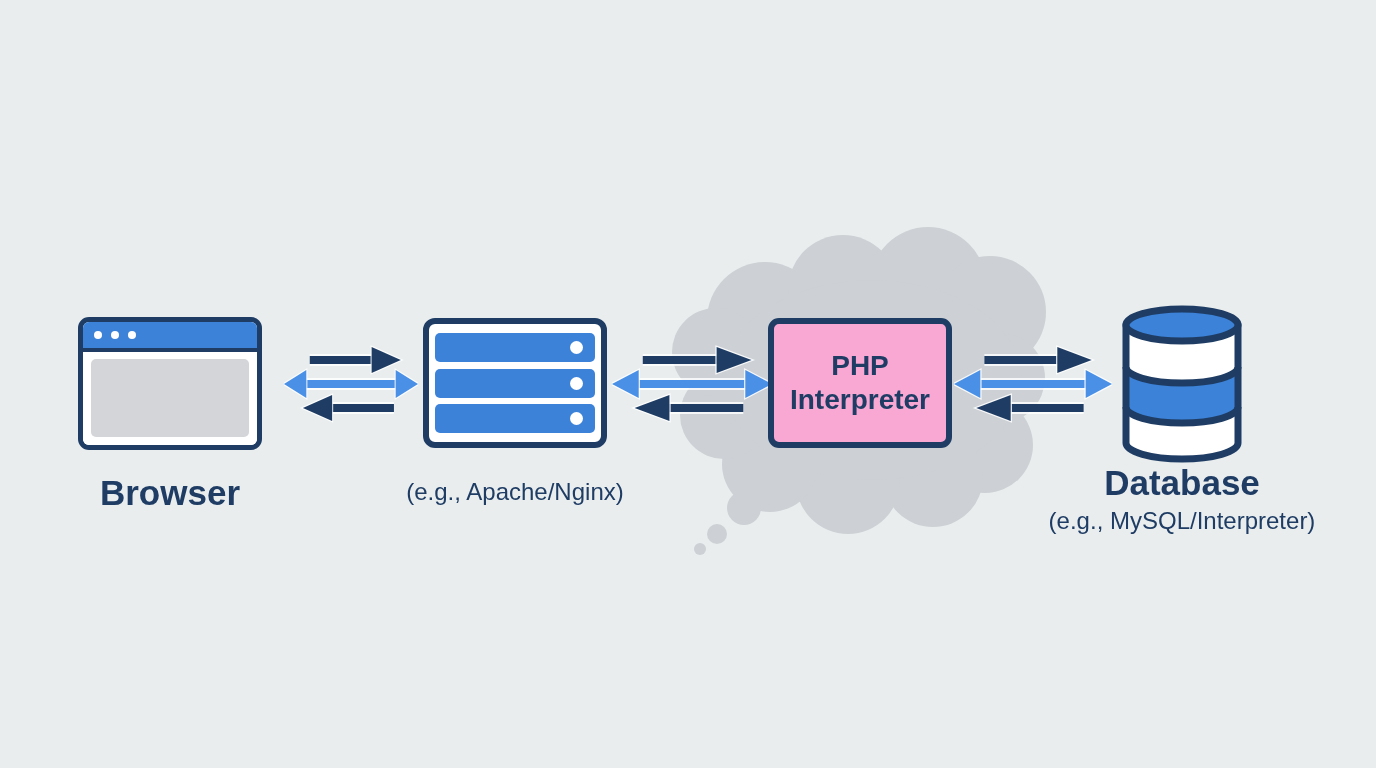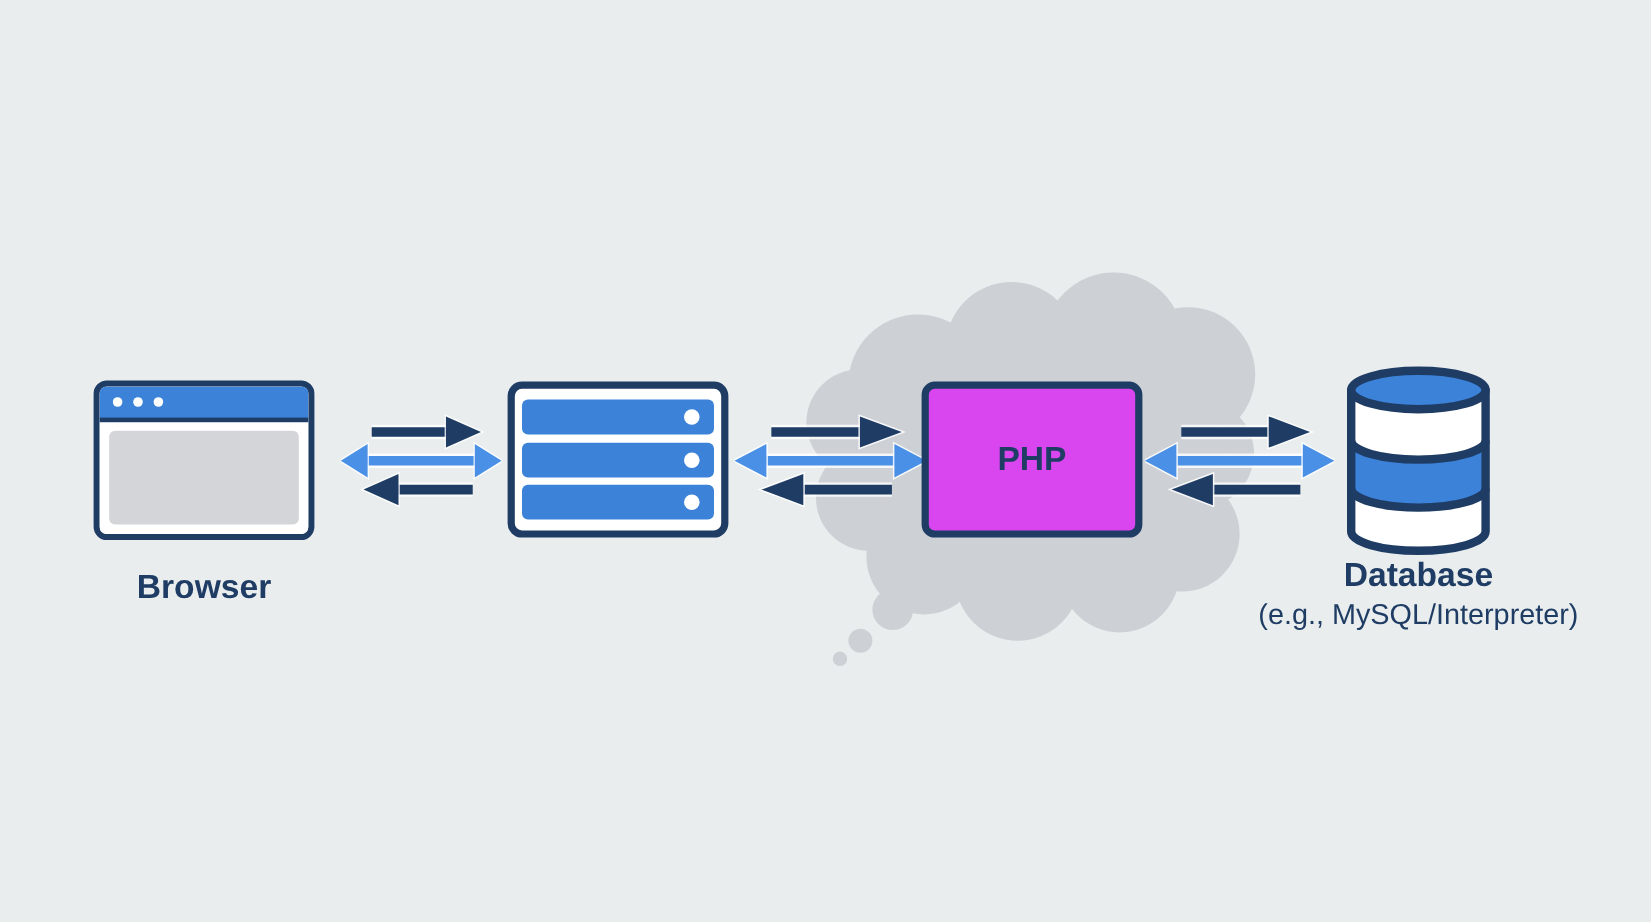--- a/index.html
+++ b/index.html
@@ -70,37 +70,37 @@
   }
   .server-led {
     position: absolute; right: 12px; top: 50%;
     width: 13px; height: 13px; margin-top: -6.5px;
     border-radius: 50%; background: #ffffff;
   }
 
   
   .php-box {
     left: 768px; top: 318px; width: 184px; height: 130px;
-    background: #d946ef;
+    background: #f9a8d4;
     border: 6px solid var(--navy);
     border-radius: 11px;
     box-sizing: border-box;
     display: flex;
     align-items: center;
     justify-content: center;
     text-align: center;
     color: var(--navy);
     font-weight: bold;
     font-size: 28px;
     line-height: 1.2;
   }
 
   
   .node-label { text-align: center; color: var(--navy); }
-  .node-label .title { font-weight: bold; font-size: 28px; line-height: 1.1; }
+  .node-label .title { font-weight: bold; font-size: 35px; line-height: 1.1; }
   .node-label .sub   { font-weight: normal; font-size: 24px; line-height: 1.25; margin-top: 3px; }
   .label-browser  { left: 20px;  top: 474px; width: 300px; }
   .label-server   { left: 365px; top: 474px; width: 300px; }
   .label-database { left: 1012px; top: 464px; width: 340px; }
 </style>
 </head>
 <body>
 
 <div class="canvas">
 
@@ -182,37 +182,39 @@
       <span class="server-led"></span>
     </div>
     <div class="server-bar">
       <span class="server-led"></span>
     </div>
   </div>
 
   <div class="abs php-box">
     <div>
       <span>PHP</span><br>
+      <span>Interpreter</span>
     </div>
   </div>
 
   <svg class="abs" style="left:1120px; top:303px;" width="124" height="162" viewBox="0 0 124 162">
     <path class="fill-white" d="M6,22 L6,140 A56,16 0 0 0 118,140 L118,22 A56,16 0 0 1 6,22 Z"></path>
     <path class="fill-blue" d="M6,64 A56,16 0 0 0 118,64 L118,104 A56,16 0 0 1 6,104 Z"></path>
     <path class="stroke-navy" fill="none" stroke-width="7" d="M6,64 A56,16 0 0 0 118,64"></path>
     <path class="stroke-navy" fill="none" stroke-width="7" d="M6,104 A56,16 0 0 0 118,104"></path>
     <path class="stroke-navy" fill="none" stroke-width="7" stroke-linecap="round" d="M6,22 L6,140 A56,16 0 0 0 118,140 L118,22"></path>
     <ellipse class="fill-blue stroke-navy" stroke-width="7" cx="62" cy="22" rx="56" ry="16"></ellipse>
   </svg>
 
   <div class="abs node-label label-browser">
     <div class="title">Browser</div>
   </div>
 
   <div class="abs node-label label-server">
+    <div class="sub">(e.g., Apache/Nginx)</div>
   </div>
 
   <div class="abs node-label label-database">
     <div class="title">Database</div>
     <div class="sub">(e.g., MySQL/Interpreter)</div>
   </div>
 
 </div>
 
 </body></html>

